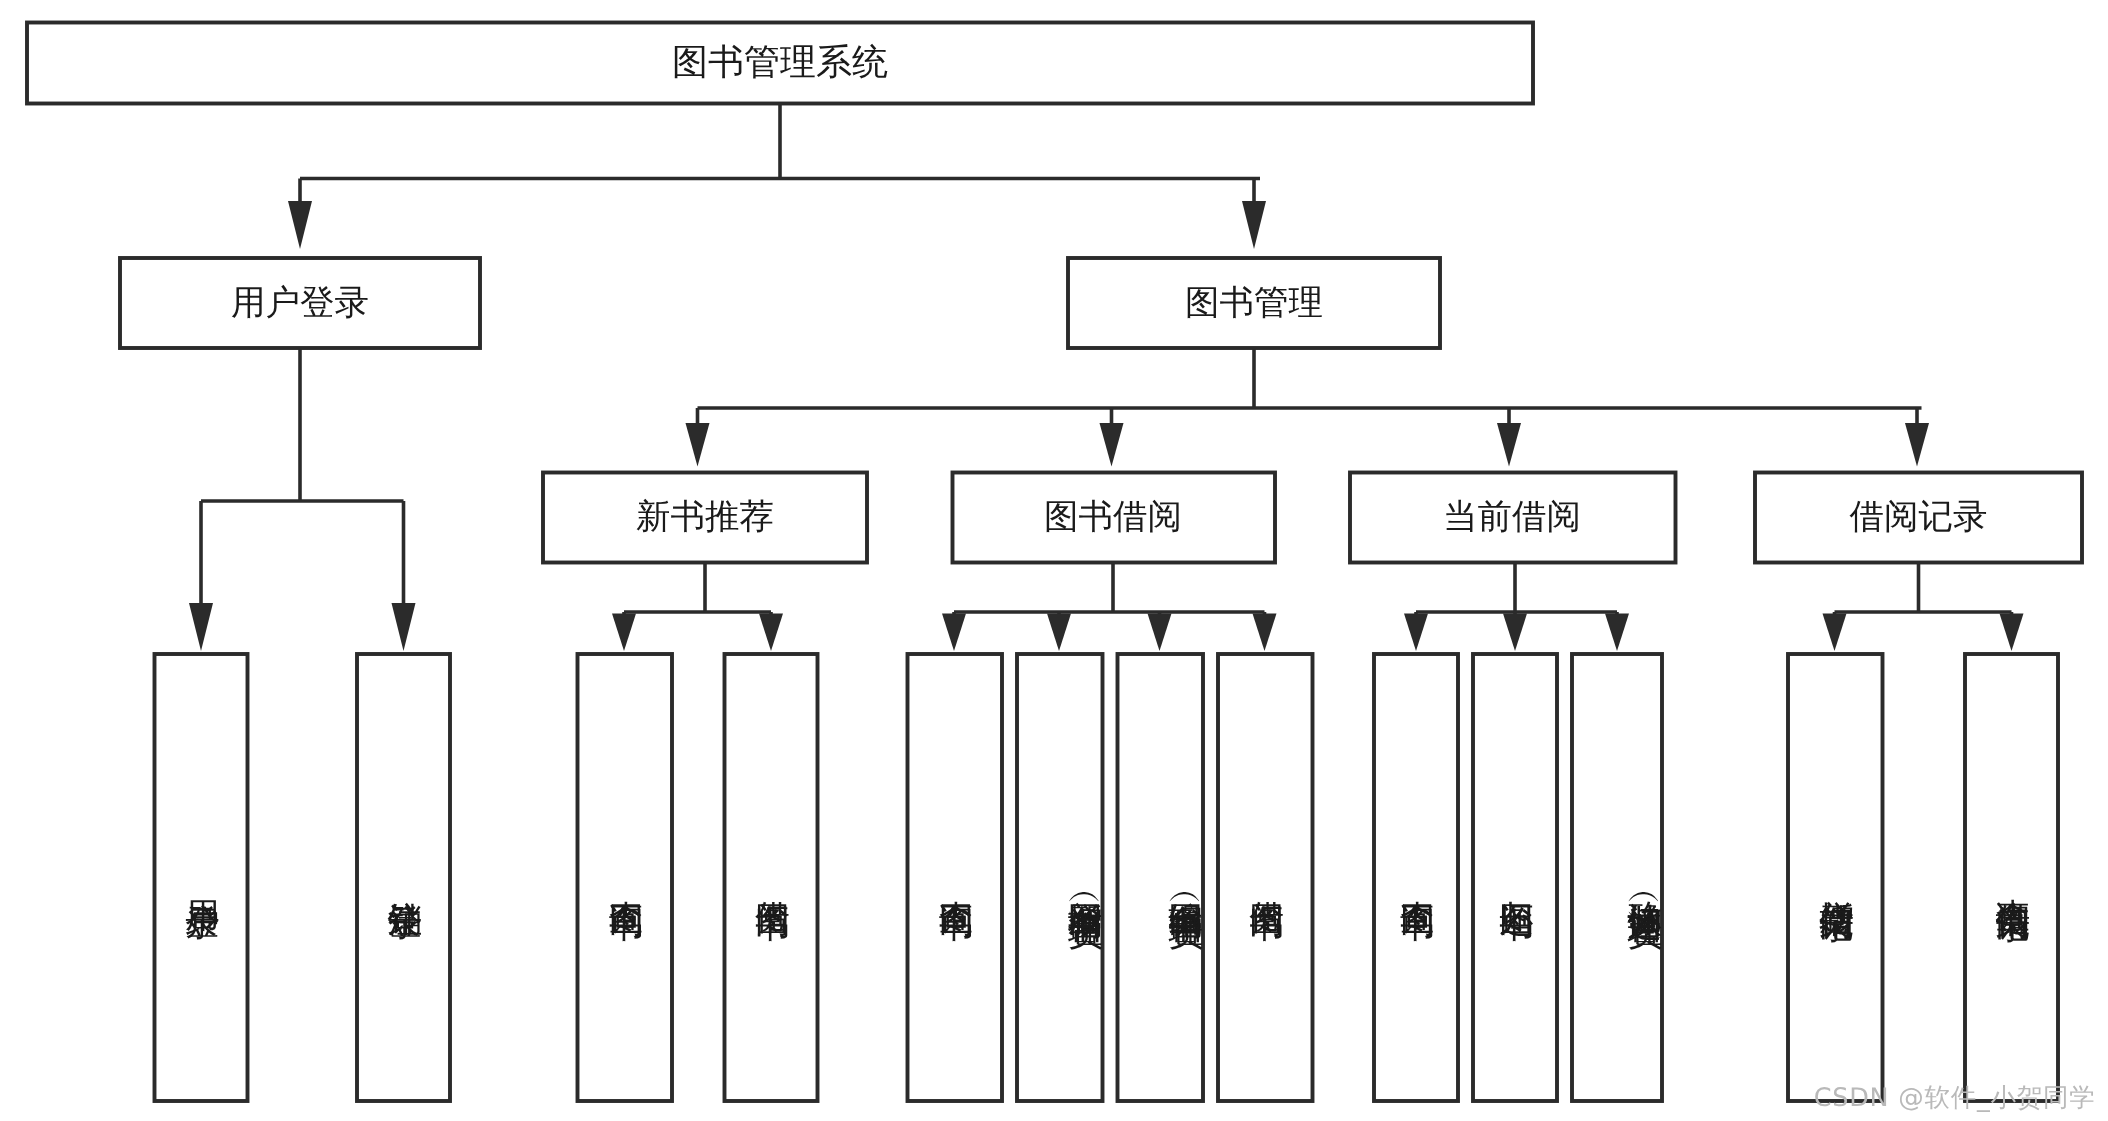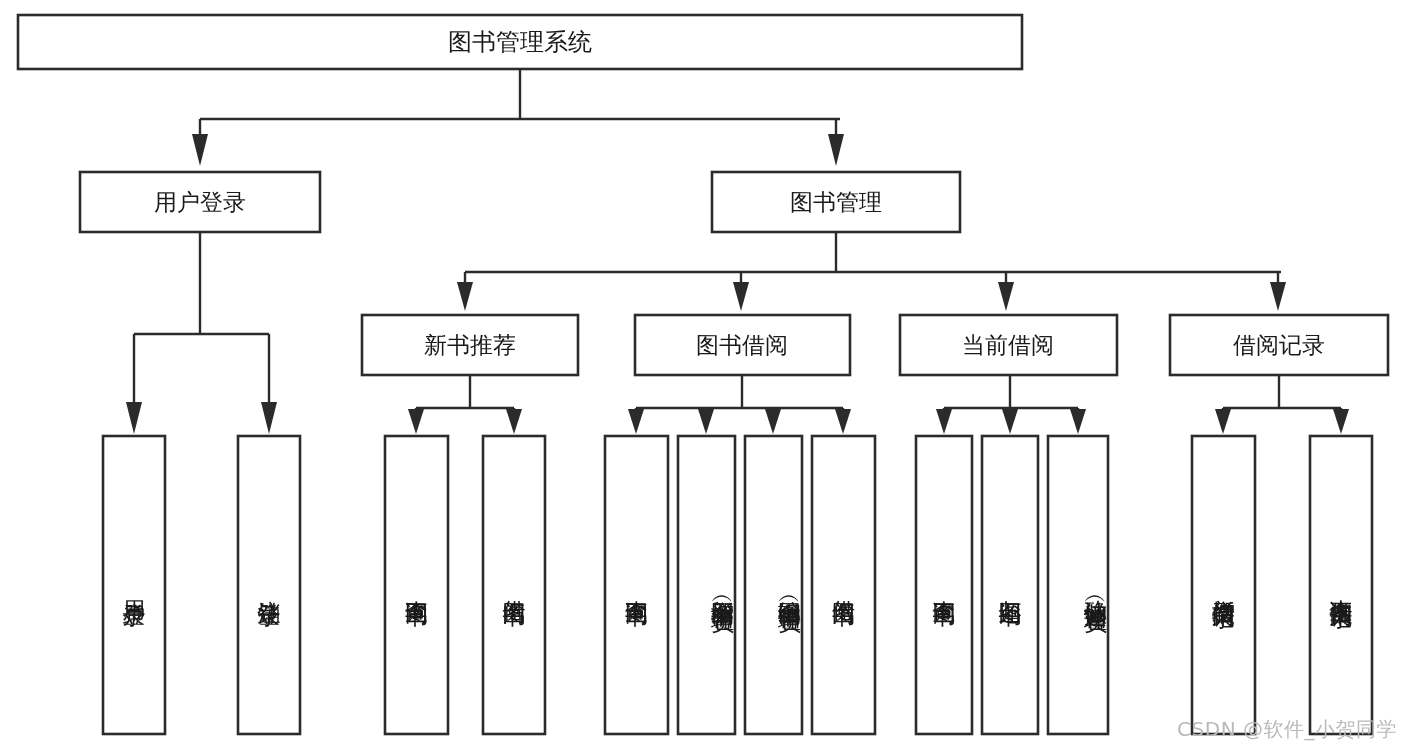--- a/index.html
+++ b/index.html
@@ -71,21 +71,21 @@
     align-items: center;
     justify-content: center;
     pointer-events: none;
     text-align: center;
   }
   .watermark {
     position: absolute;
     right: 8px;
     bottom: 4px;
     font-family: "DejaVu Sans", "Liberation Sans", sans-serif;
-    font-size: 20px;
+    font-size: 17px;
     color: #b9b9b9;
     white-space: nowrap;
     letter-spacing: 0.5px;
   }
 </style>
 </head>
 <body>
 
 <div id="diagram-root">
 

